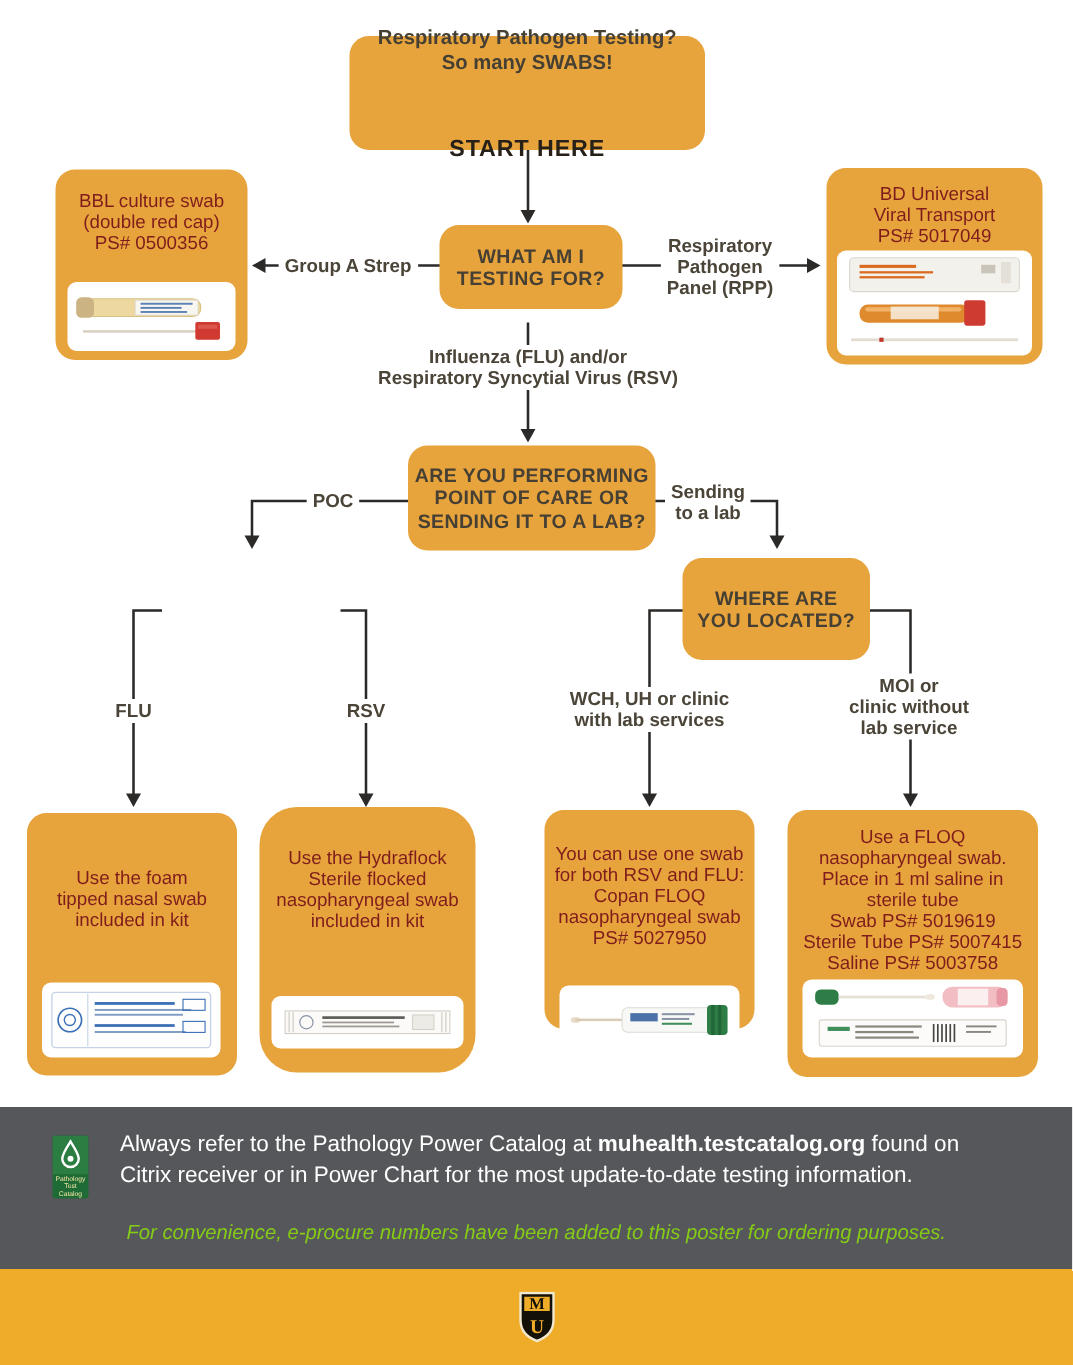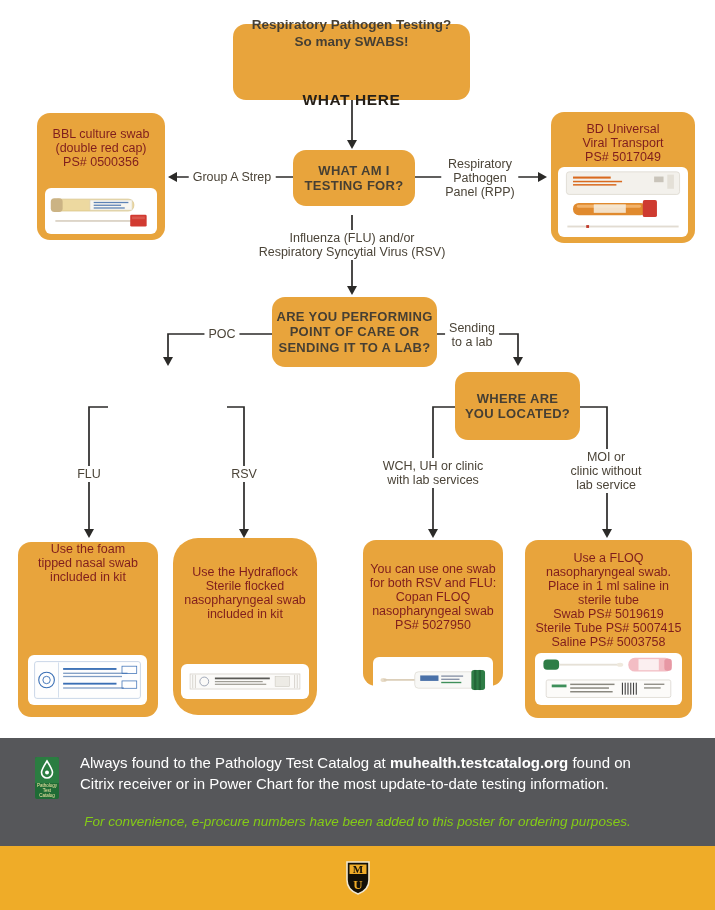--- a/index.html
+++ b/index.html
@@ -7,21 +7,21 @@
           font-family:"Liberation Sans","DejaVu Sans",sans-serif;}
   svg.connectors{position:absolute;left:0;top:0;z-index:1;}
   .gold-box{position:absolute;background:#E8A43C;border-radius:13px;z-index:2;
             display:flex;flex-direction:column;align-items:center;text-align:center;color:#4A443A;}
   .center{justify-content:center;gap:35px;}
   .q-text{font-weight:bold;font-size:13px;line-height:15.5px;letter-spacing:.3px;
           white-space:pre-line;color:#463F33;}
   .r-text{font-size:12.5px;line-height:14px;white-space:pre-line;color:#7f1d1d;}
   .photo{position:absolute;background:#ffffff;border-radius:6px;z-index:3;
          display:flex;align-items:center;justify-content:center;}
-  .lbl{position:absolute;z-index:3;background:#ffffff;font-weight:normal;font-size:12.5px;
+  .lbl{position:absolute;z-index:3;background:#ffffff;font-weight:bold;font-size:12.5px;
        line-height:14px;color:#4B4438;text-align:center;white-space:pre-line;
        transform:translate(-50%,-50%);padding:1px 4px;}
   .start-title{font-weight:bold;font-size:13.5px;line-height:17px;white-space:pre-line;color:#463F33;}
   .start-cta{font-weight:bold;font-size:15.5px;letter-spacing:.6px;color:#262019;margin-top:6px;}
   .notice-bar{position:absolute;left:0;top:738px;width:715px;height:108px;background:#56575A;z-index:2;}
   .catalog-icon{position:absolute;left:35px;top:19px;width:24px;height:42px;background:#1F6B35;
                 border-radius:2px;display:flex;flex-direction:column;align-items:center;overflow:hidden;}
   .catalog-icon .tiny{font-size:4.5px;line-height:5px;color:#F5E9A8;text-align:center;white-space:pre-line;}
   .notice-text{position:absolute;left:80px;top:14px;width:580px;font-size:15px;line-height:21px;color:#ffffff;}
   .notice-text b{font-weight:bold;}
@@ -59,21 +59,21 @@
       <polygon points="84,529 94,529 89,538"></polygon>
       <polygon points="239,529 249,529 244,538"></polygon>
       <polygon points="428,529 438,529 433,538"></polygon>
       <polygon points="602,529 612,529 607,538"></polygon>
     </g>
   </svg>
 
   <div class="gold-box center" style="left:233px;top:24px;width:237px;height:76px;">
     <div class="start-title">Respiratory Pathogen Testing?
 So many SWABS!</div>
-    <div class="start-cta">WHAT HERE</div>
+    <div class="start-cta">START HERE</div>
   </div>
 
   <div class="gold-box center" style="left:293px;top:150px;width:122px;height:56px;">
     <div class="q-text">WHAT AM I
 TESTING FOR?</div>
   </div>
 
   <div class="gold-box" style="left:37px;top:113px;width:128px;height:127px;">
     <div class="r-text" style="padding-top:14px;">BBL culture swab
 (double red cap)
@@ -121,21 +121,21 @@
 SENDING IT TO A LAB?</div>
   </div>
 
 
   <div class="gold-box center" style="left:455px;top:372px;width:125px;height:68px;">
     <div class="q-text">WHERE ARE
 YOU LOCATED?</div>
   </div>
 
   <div class="gold-box" style="left:18px;top:542px;width:140px;height:175px;">
-    <div class="r-text" style="">Use the foam
+    <div class="r-text" style="padding-top:36px;">Use the foam
 tipped nasal swab
 included in kit</div>
     <div class="photo" style="left:10px;top:113px;width:119px;height:50px;">
       <svg width="113" height="46" viewBox="0 0 119 50">
         <rect x="2" y="5" width="115" height="40" rx="2.5" fill="#FEFEFE" stroke="#C5D3E6" stroke-width="1"></rect>
         <circle cx="15" cy="25" r="8.5" stroke="#3A6FB5" fill="none" stroke-width="1.2"></circle>
         <circle cx="15" cy="25" r="4" stroke="#3A6FB5" fill="none" stroke-width="1"></circle>
         <line x1="28" y1="6" x2="28" y2="44" stroke="#C5D3E6" stroke-width="0.8"></line>
         <rect x="33" y="12" width="58" height="2" fill="#3A6FB5"></rect>
         <rect x="33" y="17" width="70" height="1.4" fill="#7E9CC4"></rect>
@@ -244,21 +244,21 @@
   <div class="notice-bar">
     <div class="catalog-icon">
       <svg width="24" height="26" viewBox="0 0 24 26">
         <rect x="0" y="0" width="24" height="26" fill="#2B7D41"></rect>
         <path d="M12,4 C8.5,9.5 6.5,12.5 6.5,15.5 a5.5,5.5 0 0,0 11,0 C17.5,12.5 15.5,9.5 12,4 Z" fill="none" stroke="#ffffff" stroke-width="1.6"></path>
         <circle cx="12" cy="15.5" r="2" fill="#ffffff"></circle>
       </svg>
       <div class="tiny">Pathology Test
 Catalog</div>
     </div>
-    <div class="notice-text"><span>Always found to the Pathology Test Catalog at </span><b>muhealth.testcatalog.org</b><span> found on Citrix receiver or in Power Chart for the most update-to-date testing information.</span></div>
+    <div class="notice-text"><span>Always refer to the Pathology Power Catalog at </span><b>muhealth.testcatalog.org</b><span> found on Citrix receiver or in Power Chart for the most update-to-date testing information.</span></div>
     <div class="notice-italic">For convenience, e-procure numbers have been added to this poster for ordering purposes.</div>
   </div>
 
   <div class="footer-bar">
     <svg width="26" height="34" viewBox="0 0 26 34">
       <path d="M2,1 H24 V19 Q24,29 13,33 Q2,29 2,19 Z" fill="#131007" stroke="#F2E8CE" stroke-width="1.6"></path>
       <rect x="4.5" y="3.5" width="17" height="9.5" fill="#EFAC28"></rect>
       <text x="13" y="11.5" font-size="11" font-weight="bold" text-anchor="middle" font-family="Liberation Serif, DejaVu Serif, serif" fill="#131007">M</text>
       <text x="13" y="27.5" font-size="13" font-weight="bold" text-anchor="middle" font-family="Liberation Serif, DejaVu Serif, serif" fill="#EFAC28">U</text>
     </svg>

